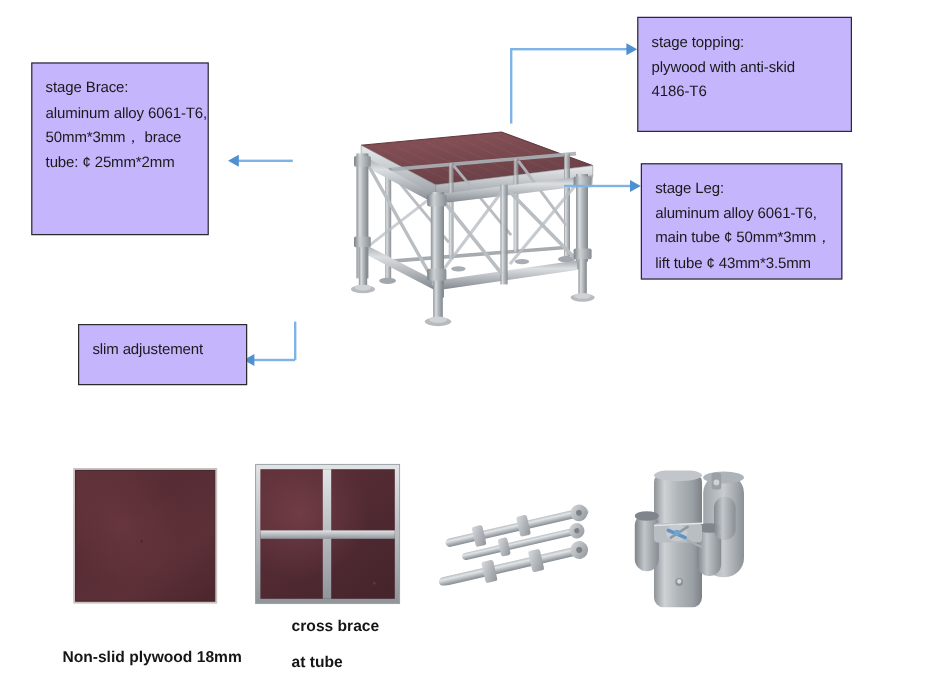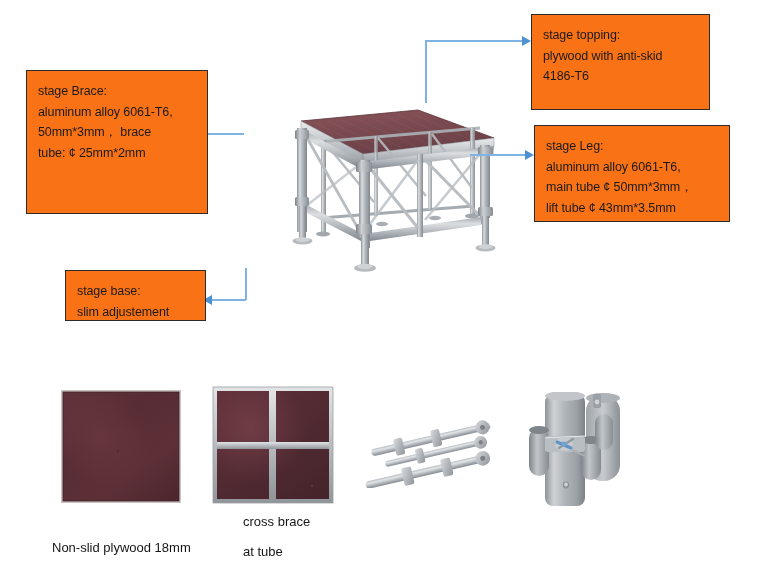--- a/index.html
+++ b/index.html
@@ -17,34 +17,34 @@
     height: 569px;
     overflow: hidden;
     background: #ffffff;
   }
 
   
   .callout {
     position: absolute;
     box-sizing: border-box;
     border: 1px solid #2b2b2b;
-    background: #f97316;
+    background: #c4b5fd;
     color: #1a1a1a;
     font-size: 12.5px;
     line-height: 20.5px;
     padding: 10px 11px 8px 11px;
     font-family: "Liberation Sans", sans-serif;
     letter-spacing: -0.1px;
     z-index: 6;
   }
   .callout .ln { display: block; white-space: nowrap; }
 
-  #callout-brace   { left: 26px;  top: 70px;  width: 182px; height: 144px; }
+  #callout-brace   { left: 26px;  top: 52px;  width: 148px; height: 144px; }
   #callout-topping { left: 531px; top: 14px;  width: 179px; height: 96px; }
-  #callout-leg     { left: 534px; top: 125px; width: 196px; height: 97px; }
+  #callout-leg     { left: 534px; top: 136px; width: 168px; height: 97px; }
   #callout-base    { left: 65px;  top: 270px; width: 141px; height: 51px; }
 
   
   .conn {
     position: absolute;
     background: #7eb3e3;
     z-index: 5;
   }
   .conn.h { height: 1.6px; }
   .conn.v { width: 1.6px; }
@@ -85,20 +85,21 @@
   #img-connector { left: 523px; top: 392px; width: 116px; height: 117px; }
 
   
   .caption {
     position: absolute;
     font-family: "Liberation Sans", sans-serif;
     font-size: 13px;
     color: #161616;
     white-space: nowrap;
     z-index: 6;
+    font-weight: bold;
   }
   #cap-plywood   { left: 52px;  top: 528px; margin-top: 12px; }
   #cap-cross-l1  { left: 243px; top: 514px; }
   #cap-cross-l2  { left: 243px; top: 544px; }
 </style>
 </head>
 <body>
 
 <div id="page">
 
@@ -254,21 +255,20 @@
   </div>
 
   <div class="callout" id="callout-leg">
     <span class="ln">stage Leg:</span>
     <span class="ln">aluminum alloy 6061-T6,</span>
     <span class="ln">main tube ¢ 50mm*3mm，</span>
     <span class="ln">lift tube  ¢ 43mm*3.5mm</span>
   </div>
 
   <div class="callout" id="callout-base">
-    <span class="ln">stage base:</span>
     <span class="ln">slim adjustement</span>
   </div>
 
   <div class="product-img" id="img-plywood">
     <svg viewBox="0 0 122 115" width="122" height="115" xmlns="http://www.w3.org/2000/svg">
       <defs>
         <linearGradient id="plyG" x1="0.1" y1="0" x2="0.9" y2="1">
           <stop offset="0" stop-color="#60323a"></stop>
           <stop offset="0.35" stop-color="#572c34"></stop>
           <stop offset="0.7" stop-color="#5d3038"></stop>

